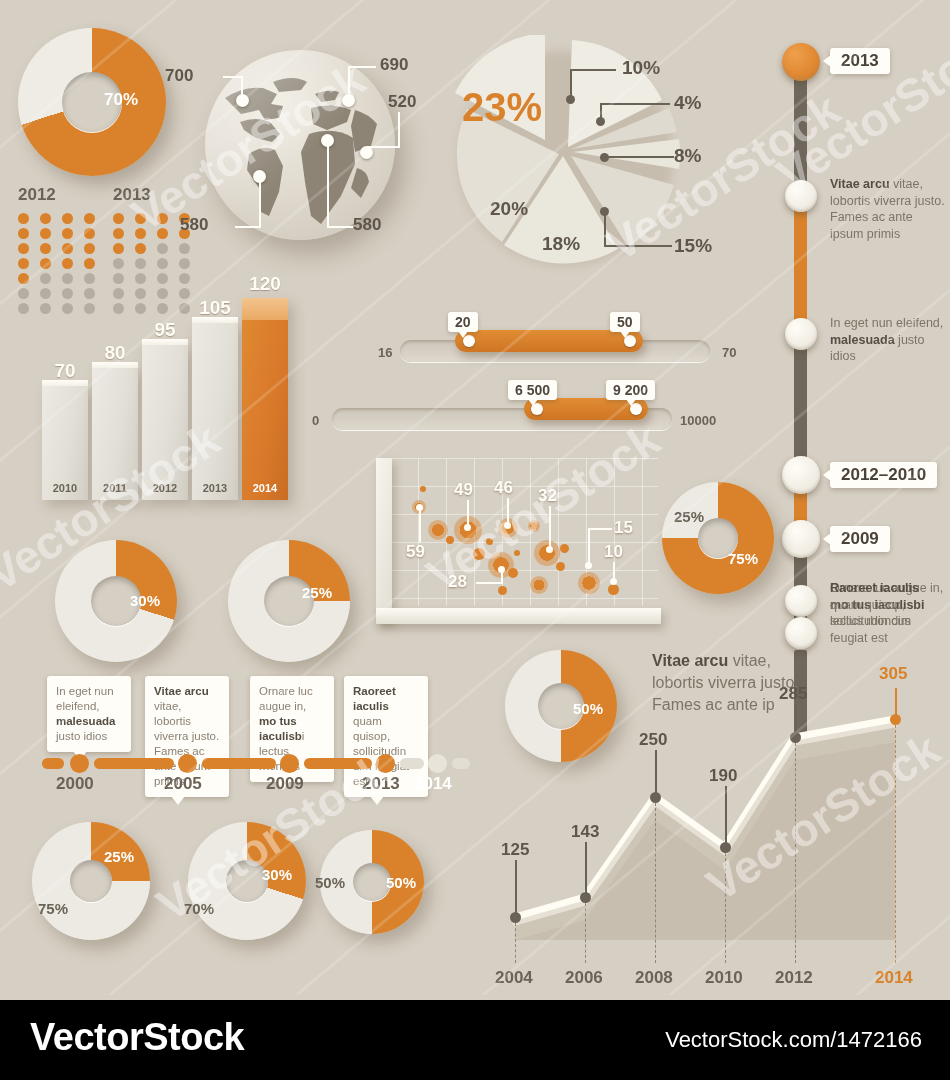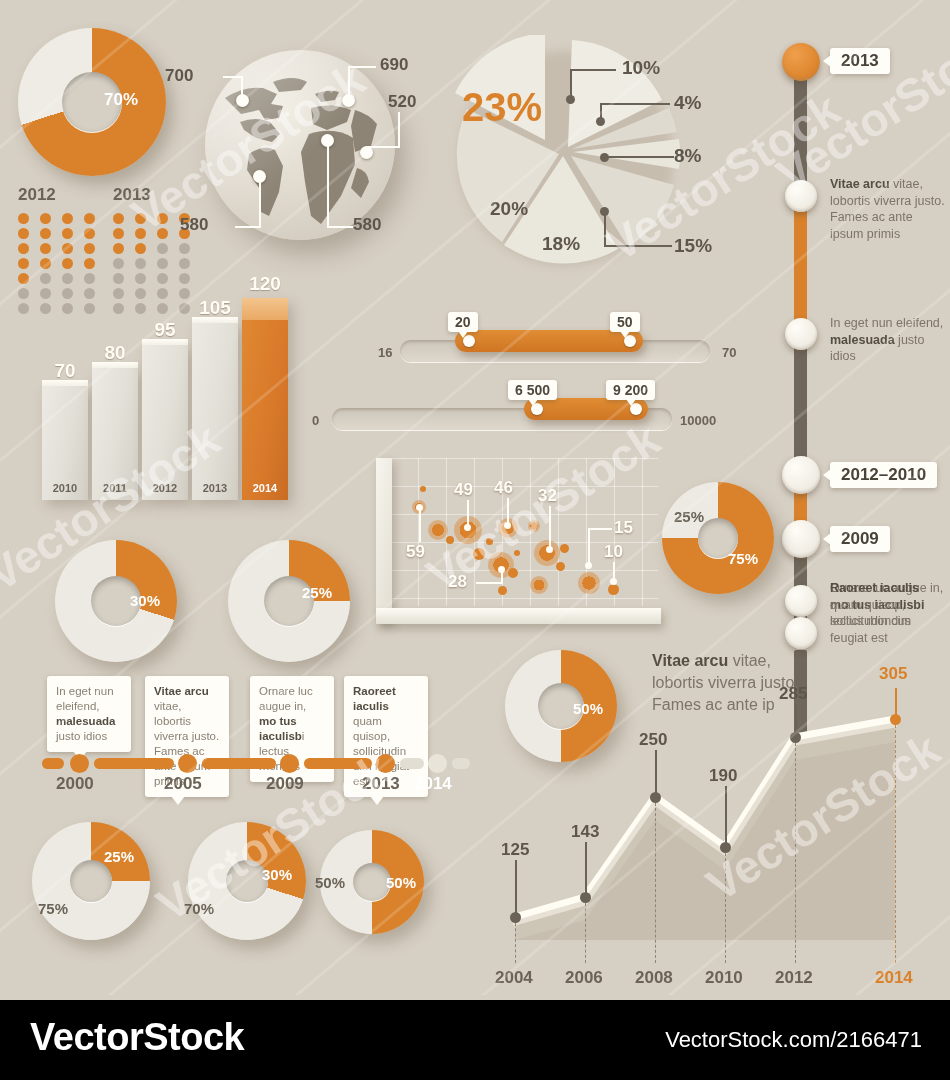--- a/index.html
+++ b/index.html
@@ -637,14 +637,14 @@
   <div class="wm" style="left:590px;top:150px;">VectorStock</div>
   <div class="wm" style="left:410px;top:480px;">VectorStock</div>
   <div class="wm" style="left:140px;top:810px;">VectorStock</div>
   <div class="wm" style="left:690px;top:790px;">VectorStock</div>
   <div class="wm" style="left:760px;top:80px;">VectorStock</div>
 
 </div>
 
 <div class="footer">
   <div class="brand">VectorStock</div>
-  <div class="url">VectorStock.com/2166471</div>
+  <div class="url">VectorStock.com/1472166</div>
 </div>
 
 </body></html>

